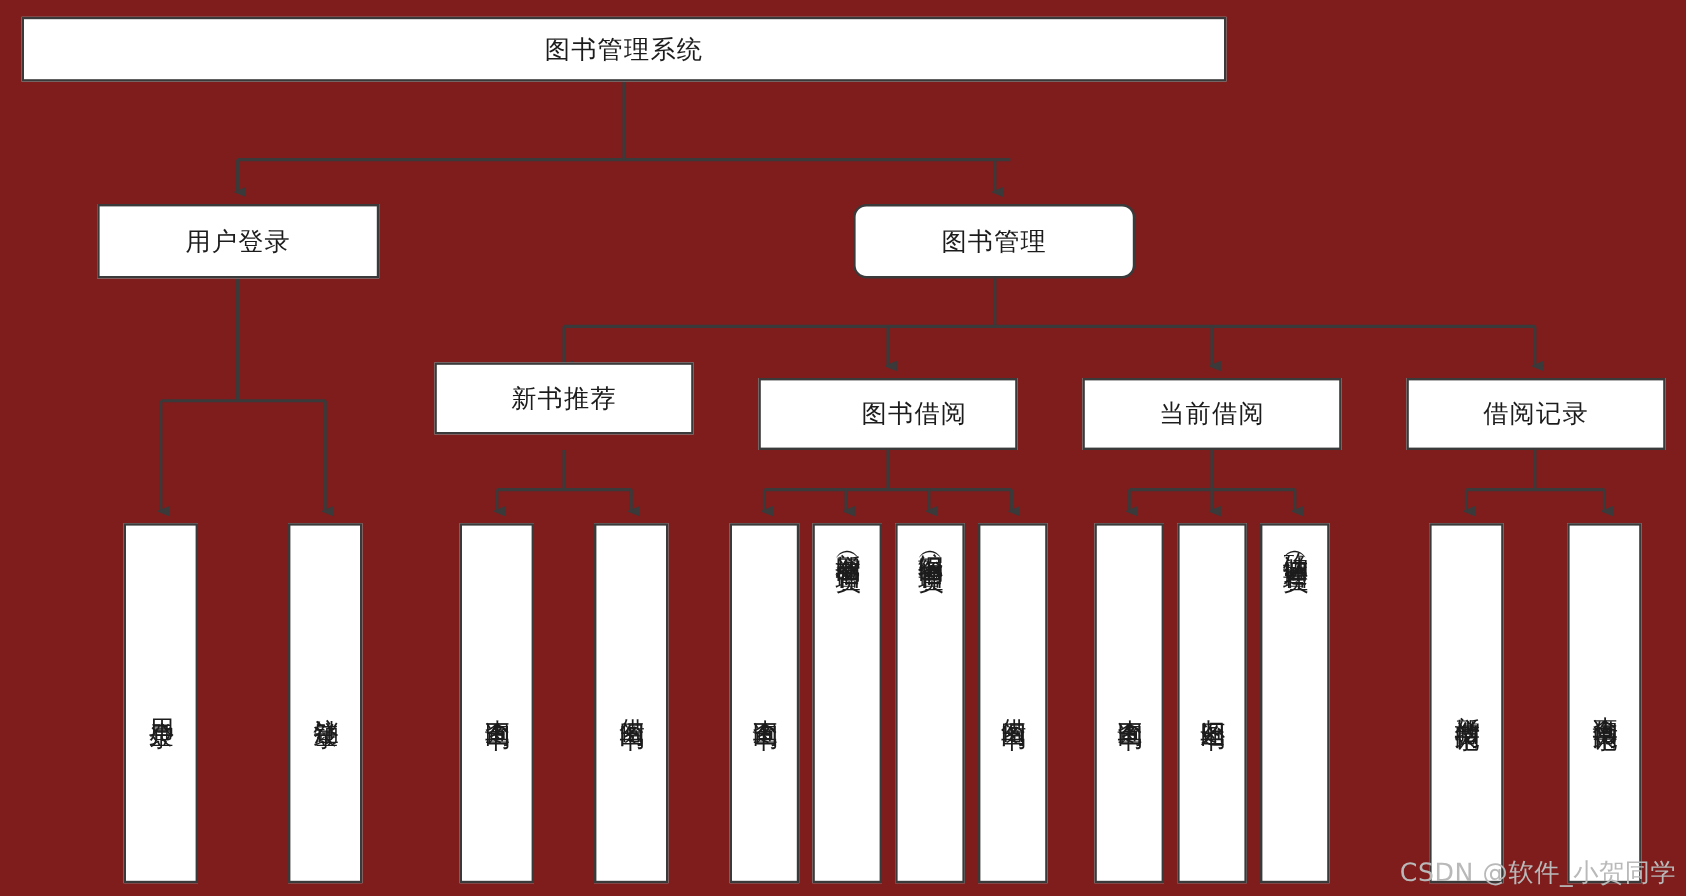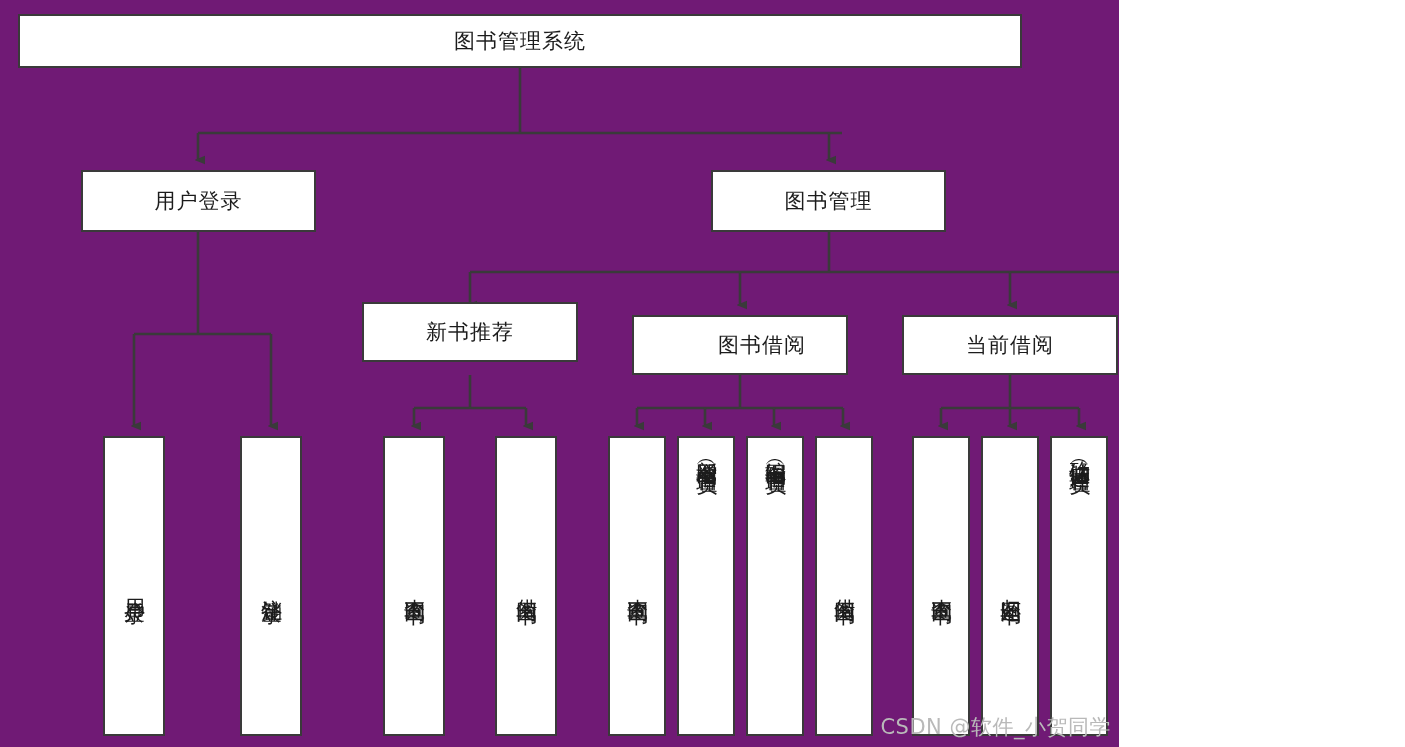--- a/index.html
+++ b/index.html
@@ -5,23 +5,23 @@
   html, body {
     margin: 0;
     padding: 0;
     background: #ffffff;
   }
   body {
     font-family: "DejaVu Sans", "Liberation Sans", sans-serif;
   }
   #stage {
     position: relative;
-    width: 1119px;
+    width: 1405px;
     height: 747px;
-    background: #701a75;
+    background: #7f1d1d;
     overflow: hidden;
   }
   #wires {
     position: absolute;
     left: 0;
     top: 0;
     width: 1405px;
     height: 747px;
   }
   .node {
@@ -121,32 +121,35 @@
     </g>
   </svg>
 
   <div class="node horizontal" style="left:18px; top:14px; width:1004px; height:54px;">
     <span>图书管理系统</span>
   </div>
 
   <div class="node horizontal" style="left:81px; top:170px; width:235px; height:62px;">
     <span>用户登录</span>
   </div>
-  <div class="node horizontal" style="left:711px; top:170px; width:235px; height:62px;">
+  <div class="node horizontal" style="left:711px; top:170px; width:235px; height:62px;border-radius:11px;">
     <span>图书管理</span>
   </div>
 
   <div class="node horizontal" style="left:362px; top:302px; width:216px; height:60px;">
     <span>新书推荐</span>
   </div>
   <div class="node horizontal" style="left:632px; top:315px; width:216px; height:60px;padding-left:44px;">
     <span>图书借阅</span>
   </div>
   <div class="node horizontal" style="left:902px; top:315px; width:216px; height:60px;">
     <span>当前借阅</span>
+  </div>
+  <div class="node horizontal" style="left:1172px; top:315px; width:216px; height:60px;">
+    <span>借阅记录</span>
   </div>
 
   <div class="node vertical centered" style="left:103px; top:436px; width:62px; height:300px;">
     <span class="vlabel">用户登录</span>
   </div>
   <div class="node vertical centered" style="left:240px; top:436px; width:62px; height:300px;">
     <span class="vlabel">注销登录</span>
   </div>
 
   <div class="node vertical centered" style="left:383px; top:436px; width:62px; height:300px;">

